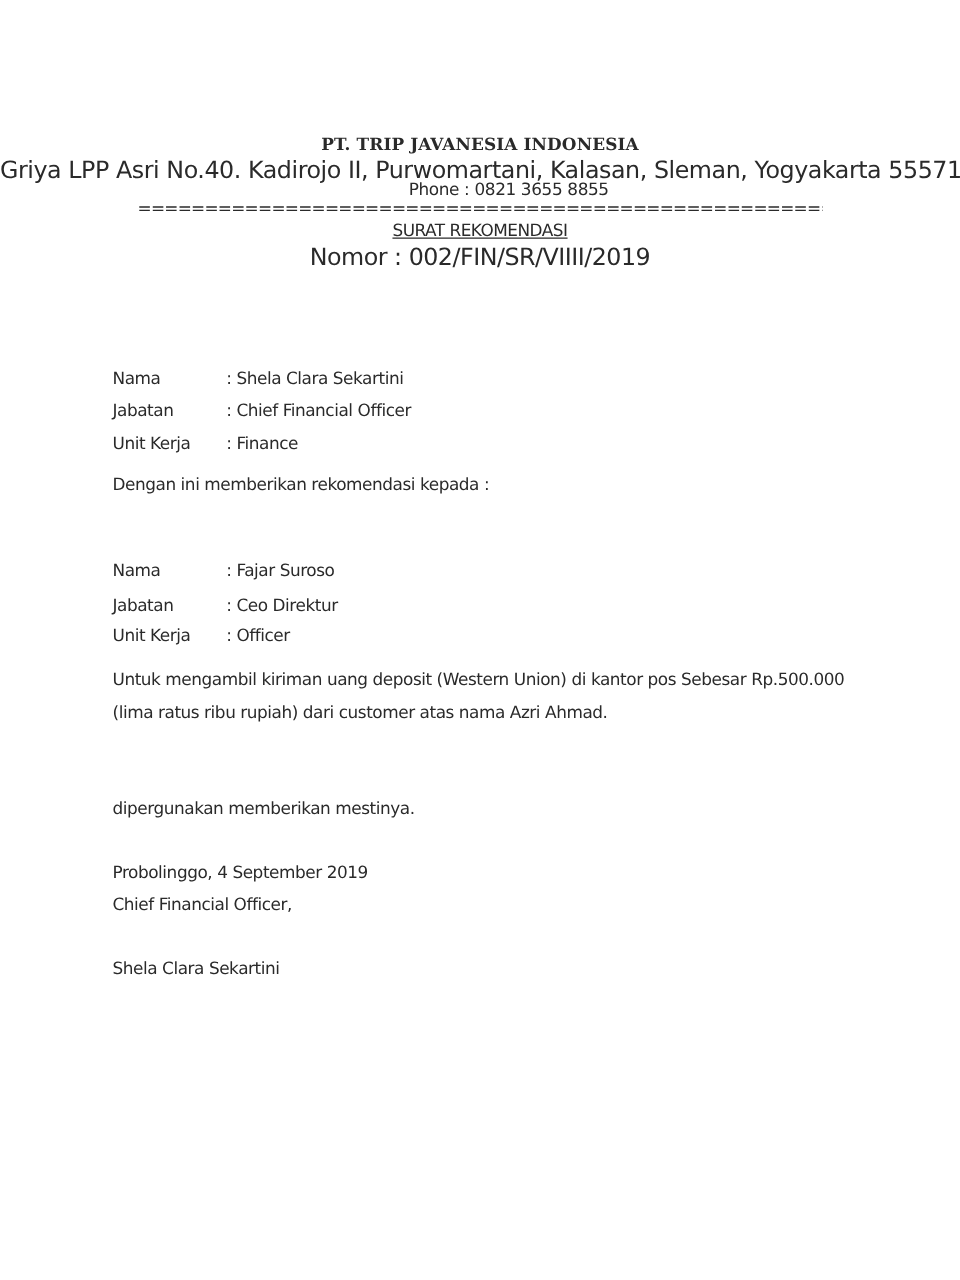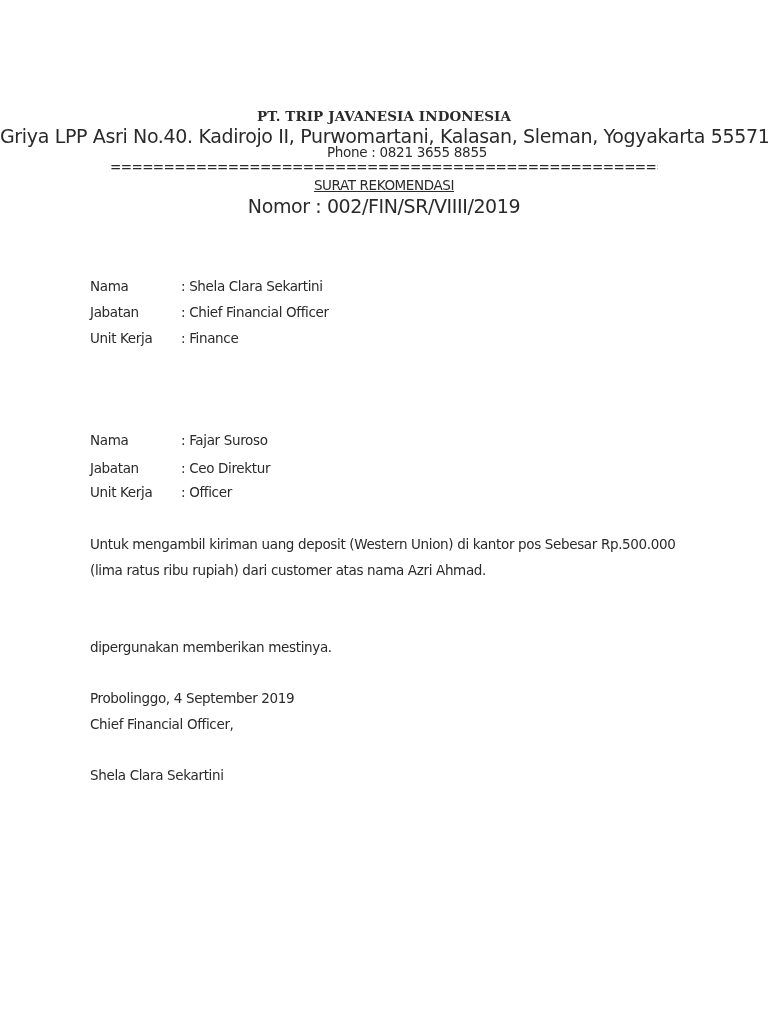--- a/index.html
+++ b/index.html
@@ -10,21 +10,21 @@
   .page { position: absolute; left: 0; top: 0; width: 768px; height: 1024px; text-decoration: underline; }
   .center { position: absolute; left: 0; width: 768px; text-align: center; white-space: nowrap; }
   .company { top: 108px; font-family: "DejaVu Serif", serif; font-weight: bold; font-size: 13.5px; letter-spacing: 0.1px; }
   .address { top: 125px; font-size: 19px; letter-spacing: -0.35px; }
   .phone { top: 144px; font-size: 13.5px; letter-spacing: -0.3px; margin-left: 23px; }
   .separator { top: 159px; font-size: 13.5px; letter-spacing: -0.6px; left: 110px; width: 548px; text-align: left; overflow: hidden; }
   .letter-title { top: 177px; font-size: 13.5px; text-decoration: underline; letter-spacing: -0.4px; }
   .letter-number { top: 195px; font-size: 19px; letter-spacing: -0.4px; }
   .line { position: absolute; left: 90px; font-size: 13.5px; white-space: nowrap; letter-spacing: -0.35px; }
   .field { position: absolute; left: 90px; font-size: 13.5px; white-space: nowrap; letter-spacing: -0.35px; }
-  .field .lbl { display: inline-block; width: 91px; }
+  .field .lbl { display: inline-block; width: 91px; margin-top: 17px; }
 </style>
 </head>
 <body>
 
 <div class="page">
   <div class="center company">PT. TRIP JAVANESIA INDONESIA</div>
   <div class="center address">Griya LPP Asri No.40. Kadirojo II, Purwomartani, Kalasan, Sleman, Yogyakarta 55571</div>
   <div class="center phone">Phone : 0821 3655 8855</div>
   <div class="center separator">===========================================================</div>
   <div class="center letter-title">SURAT REKOMENDASI</div>
@@ -34,20 +34,21 @@
   <div class="field" style="top:278px">
     <span class="lbl">Nama</span><span>: Shela Clara Sekartini</span>
   </div>
   <div class="field" style="top:304px">
     <span class="lbl">Jabatan</span><span>: Chief Financial Officer</span>
   </div>
   <div class="field" style="top:330px">
     <span class="lbl">Unit Kerja</span><span>: Finance</span>
   </div>
 
+  <div class="line" style="top:380px">Dengan ini memberikan rekomendasi kepada :</div>
 
   <div class="field" style="top:432px">
     <span class="lbl">Nama</span><span>: Fajar Suroso</span>
   </div>
   <div class="field" style="top:460px">
     <span class="lbl">Jabatan</span><span>: Ceo Direktur</span>
   </div>
   <div class="field" style="top:484px">
     <span class="lbl">Unit Kerja</span><span>: Officer</span>
   </div>

